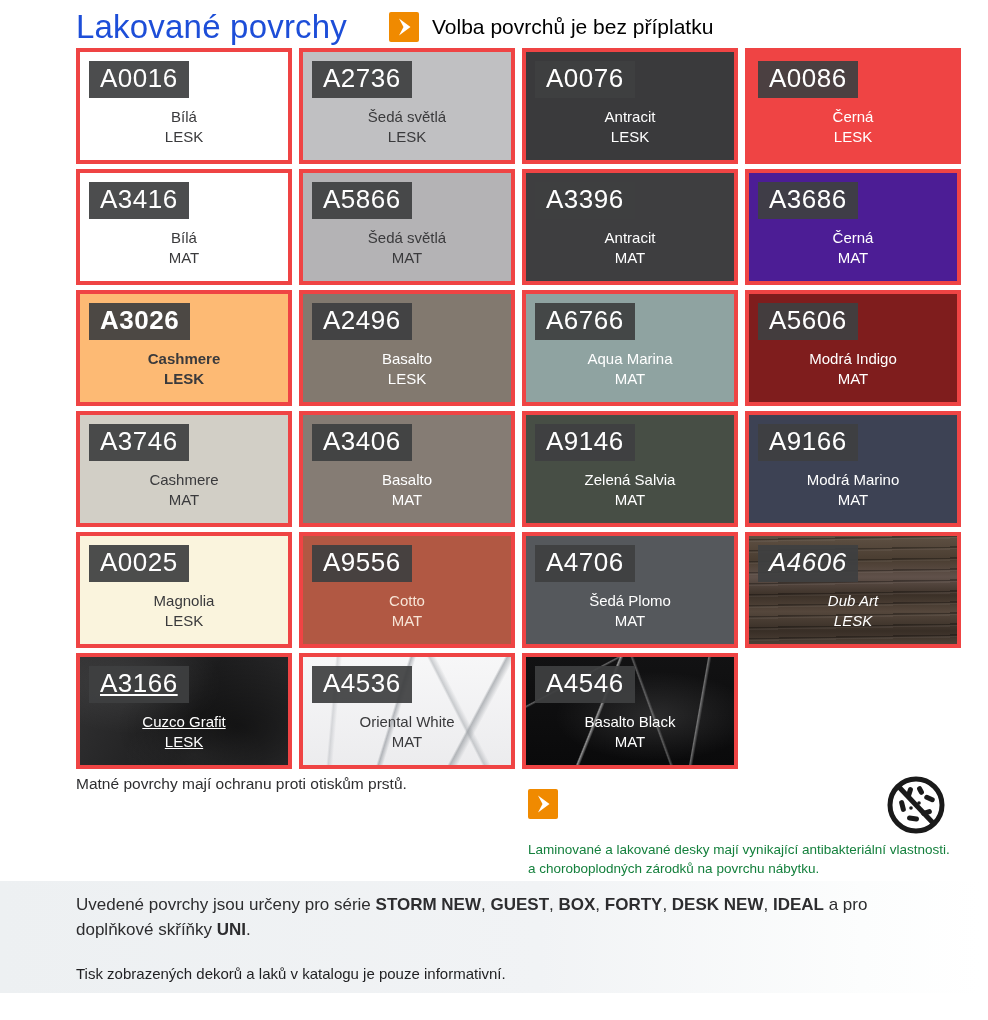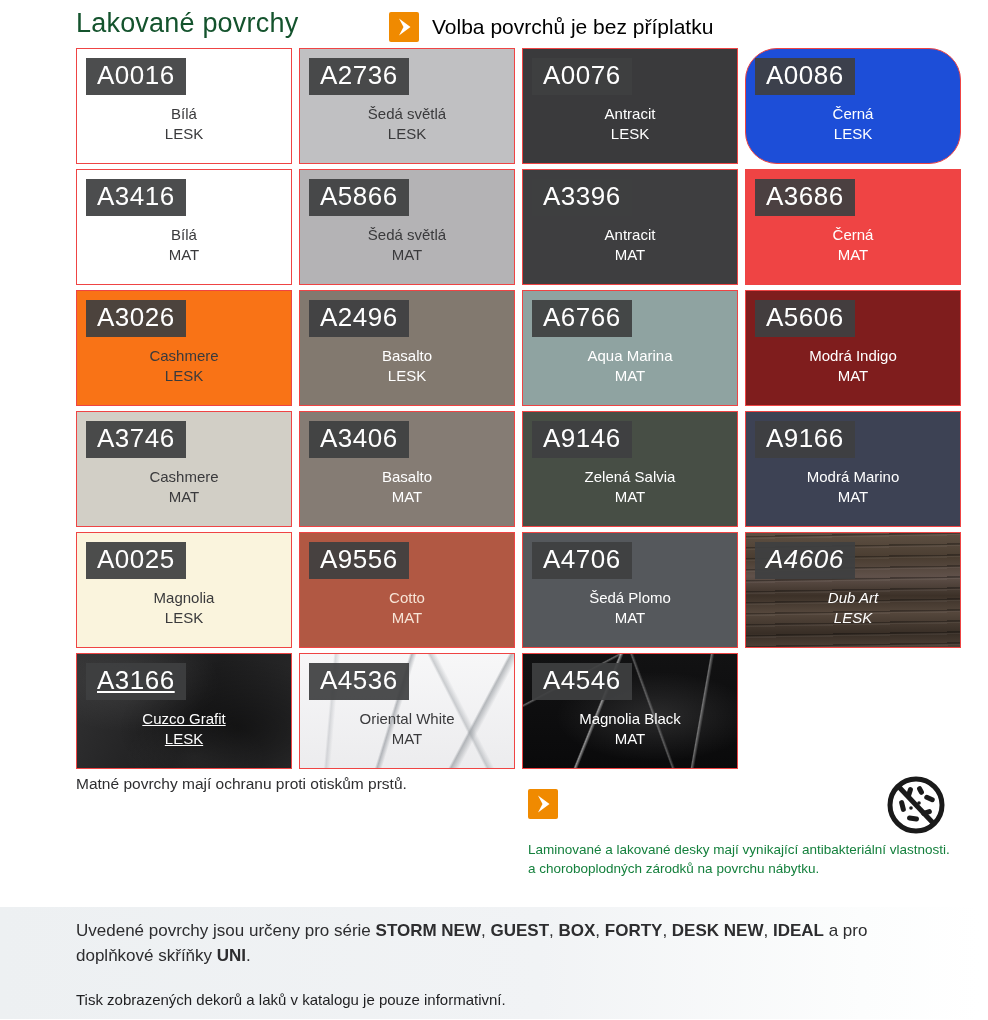--- a/index.html
+++ b/index.html
@@ -5,39 +5,39 @@
   html,body{margin:0;padding:0;background:#ffffff;}
   .page{
     position:relative; width:988px; height:1020px; overflow:hidden;
     background:#ffffff;
     font-family:"Liberation Sans", sans-serif;
     -webkit-font-smoothing:antialiased;
   }
   
   .page-title{
     position:absolute; left:76px; top:8px;
-    font-size:27px; color:#14532d; letter-spacing:0.2px;
+    font-size:33px; color:#1d4ed8; letter-spacing:0.2px;
   }
   .callout{position:absolute; display:flex; align-items:center; gap:13px;}
   .callout-header{left:389px; top:12px;}
   .orange-sq{
     width:30px; height:30px; border-radius:2px; flex:0 0 auto;
     display:flex; align-items:center; justify-content:center;
   }
   .callout-label{font-size:21px; color:#000000;}
   .callout-label.big{font-size:18px; color:#232325;}
   
   .grid{
     position:absolute; left:76px; top:48px;
     display:grid; grid-template-columns:repeat(4,216px);
     grid-auto-rows:116px; column-gap:7px; row-gap:5px;
   }
   .swatch{
     position:relative; box-sizing:border-box;
-    border:1px solid #ef4444;
+    border:4px solid #ef4444;
     display:flex; flex-direction:column; align-items:center;
     overflow:hidden;
   }
   .code-badge{
     align-self:flex-start; margin:9px 0 0 9px;
     background:rgba(62,63,65,0.93); color:#ffffff;
     font-size:26px; line-height:1.2; padding:2px 11px 4px;
     letter-spacing:0.5px;
   }
   .swatch-name{margin-top:9px; font-size:15px; line-height:1.35; text-align:center;}
@@ -76,21 +76,21 @@
   
   .matte-note{position:absolute; left:76px; top:775px; font-size:15.5px; color:#2e2e30;}
   .callout-anti{left:528px; top:789px;}
   .no-bacteria{position:absolute; left:884px; top:773px;}
   .anti-paragraph{
     position:absolute; left:528px; top:840px; width:450px;
     font-size:13.5px; line-height:1.42; color:#15803d;
   }
   
   .band{
-    position:absolute; left:0; top:907px; width:980px; height:112px;
+    position:absolute; left:0; top:881px; width:980px; height:112px;
     background:linear-gradient(90deg,#edf0f2 0%,#f1f3f5 55%,#fcfdfd 88%,#ffffff 100%);
   }
   .band-inner{padding:12px 0 0 76px;}
   .series-sentence{width:820px; font-size:17px; line-height:1.45; color:#2d2d2f;}
   .series-sentence .b{font-weight:bold;}
   .disclaimer{margin-top:23px; font-size:15px; color:#1f1f21;}
 </style>
 </head>
 <body>
 
@@ -117,46 +117,46 @@
       <div class="swatch" style="background-color: rgb(192, 192, 194); color: rgb(58, 58, 60);">
       <span class="code-badge">A2736</span>
       <span class="swatch-name">Šedá světlá</span>
       <span class="swatch-finish">LESK</span>
     </div>
       <div class="swatch" style="background-color: rgb(58, 58, 60); color: rgb(255, 255, 255);">
       <span class="code-badge">A0076</span>
       <span class="swatch-name">Antracit</span>
       <span class="swatch-finish">LESK</span>
     </div>
-      <div class="swatch" style="background-color: #1d4ed8; color: rgb(255, 255, 255); border-radius: 32px;">
+      <div class="swatch" style="background-color: #ef4444; color: rgb(255, 255, 255);">
       <span class="code-badge">A0086</span>
       <span class="swatch-name">Černá</span>
       <span class="swatch-finish">LESK</span>
     </div>
       <div class="swatch" style="background-color: rgb(255, 255, 255); color: rgb(58, 58, 60);">
       <span class="code-badge">A3416</span>
       <span class="swatch-name">Bílá</span>
       <span class="swatch-finish">MAT</span>
     </div>
       <div class="swatch" style="background-color: rgb(180, 179, 181); color: rgb(58, 58, 60);">
       <span class="code-badge">A5866</span>
       <span class="swatch-name">Šedá světlá</span>
       <span class="swatch-finish">MAT</span>
     </div>
       <div class="swatch" style="background-color: rgb(62, 62, 64); color: rgb(255, 255, 255);">
       <span class="code-badge">A3396</span>
       <span class="swatch-name">Antracit</span>
       <span class="swatch-finish">MAT</span>
     </div>
-      <div class="swatch" style="background-color: #ef4444; color: rgb(255, 255, 255); align-items: center;">
+      <div class="swatch" style="background-color: #4c1d95; color: rgb(255, 255, 255); align-items: center;">
       <span class="code-badge">A3686</span>
       <span class="swatch-name">Černá</span>
       <span class="swatch-finish">MAT</span>
     </div>
-      <div class="swatch" style="background-color: #f97316; color: rgb(58, 58, 60);">
+      <div class="swatch" style="background-color: #fdba74; color: rgb(58, 58, 60); font-weight: bold;">
       <span class="code-badge">A3026</span>
       <span class="swatch-name">Cashmere</span>
       <span class="swatch-finish">LESK</span>
     </div>
       <div class="swatch" style="background-color: rgb(130, 121, 111); color: rgb(255, 255, 255);">
       <span class="code-badge">A2496</span>
       <span class="swatch-name">Basalto</span>
       <span class="swatch-finish">LESK</span>
     </div>
       <div class="swatch" style="background-color: rgb(143, 163, 161); color: rgb(255, 255, 255);">
@@ -214,21 +214,21 @@
       <span class="swatch-name">Cuzco Grafit</span>
       <span class="swatch-finish">LESK</span>
     </div>
       <div class="swatch tex-marble-white" style="background-color: rgb(243, 243, 244); color: rgb(58, 58, 60);">
       <span class="code-badge">A4536</span>
       <span class="swatch-name">Oriental White</span>
       <span class="swatch-finish">MAT</span>
     </div>
       <div class="swatch tex-marble-black" style="background-color: rgb(13, 13, 14); color: rgb(255, 255, 255);">
       <span class="code-badge">A4546</span>
-      <span class="swatch-name">Magnolia Black</span>
+      <span class="swatch-name">Basalto Black</span>
       <span class="swatch-finish">MAT</span>
     </div>
     </div>
 
   <div class="matte-note">Matné povrchy mají ochranu proti otiskům prstů.</div>
 
   <div class="callout callout-anti">
     <span class="orange-sq">
       <svg width="30" height="30" viewBox="0 0 30 30">
         <rect x="0" y="0" width="30" height="30" rx="2" fill="#f08a00"></rect>

